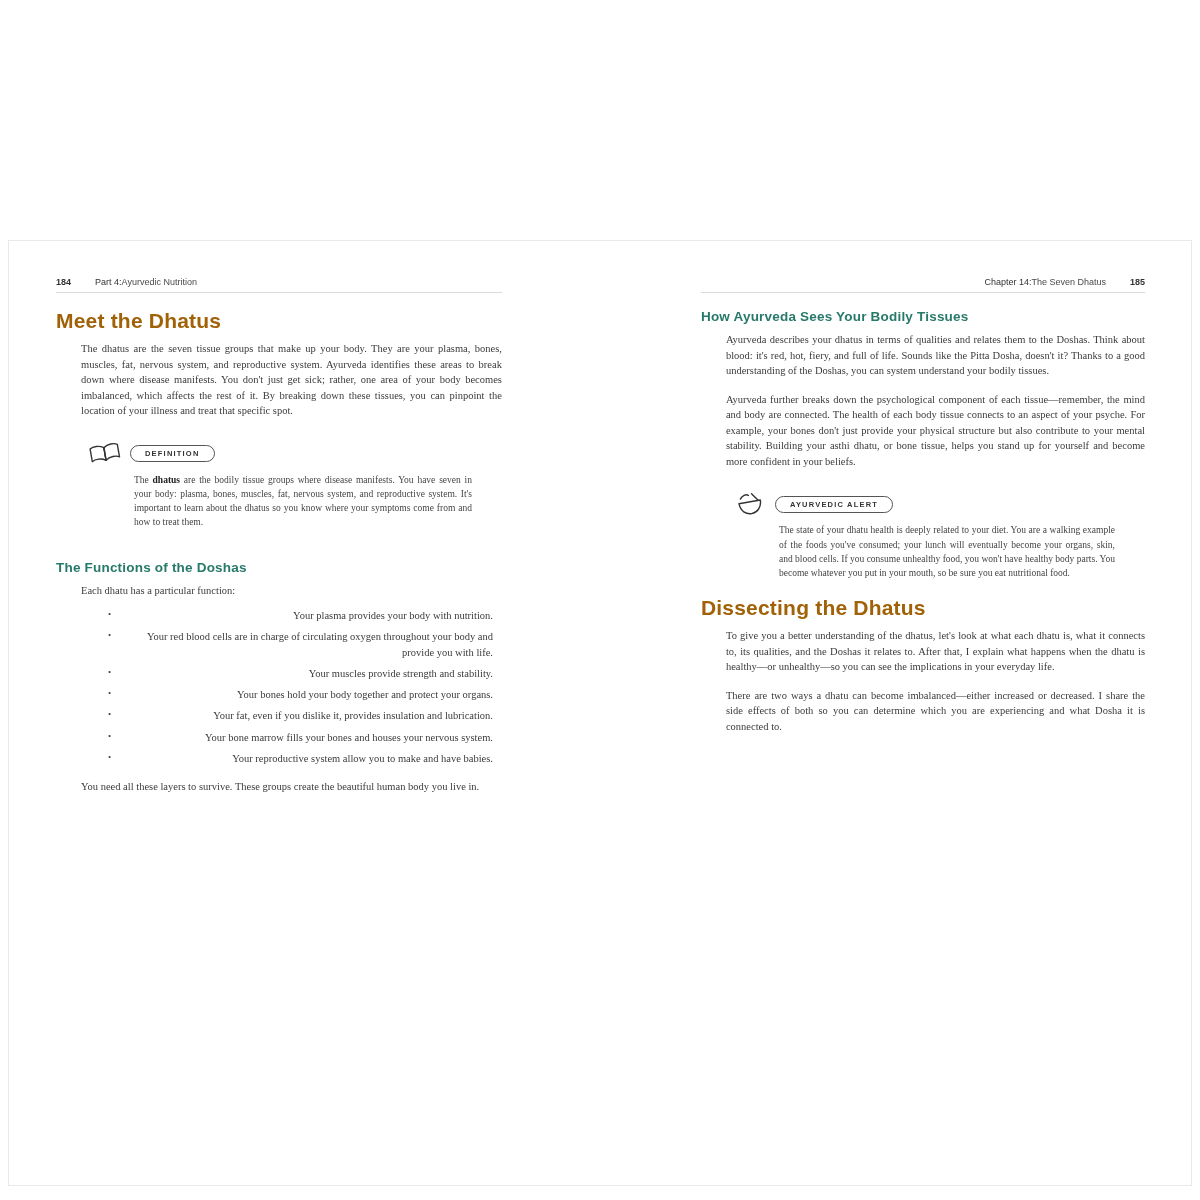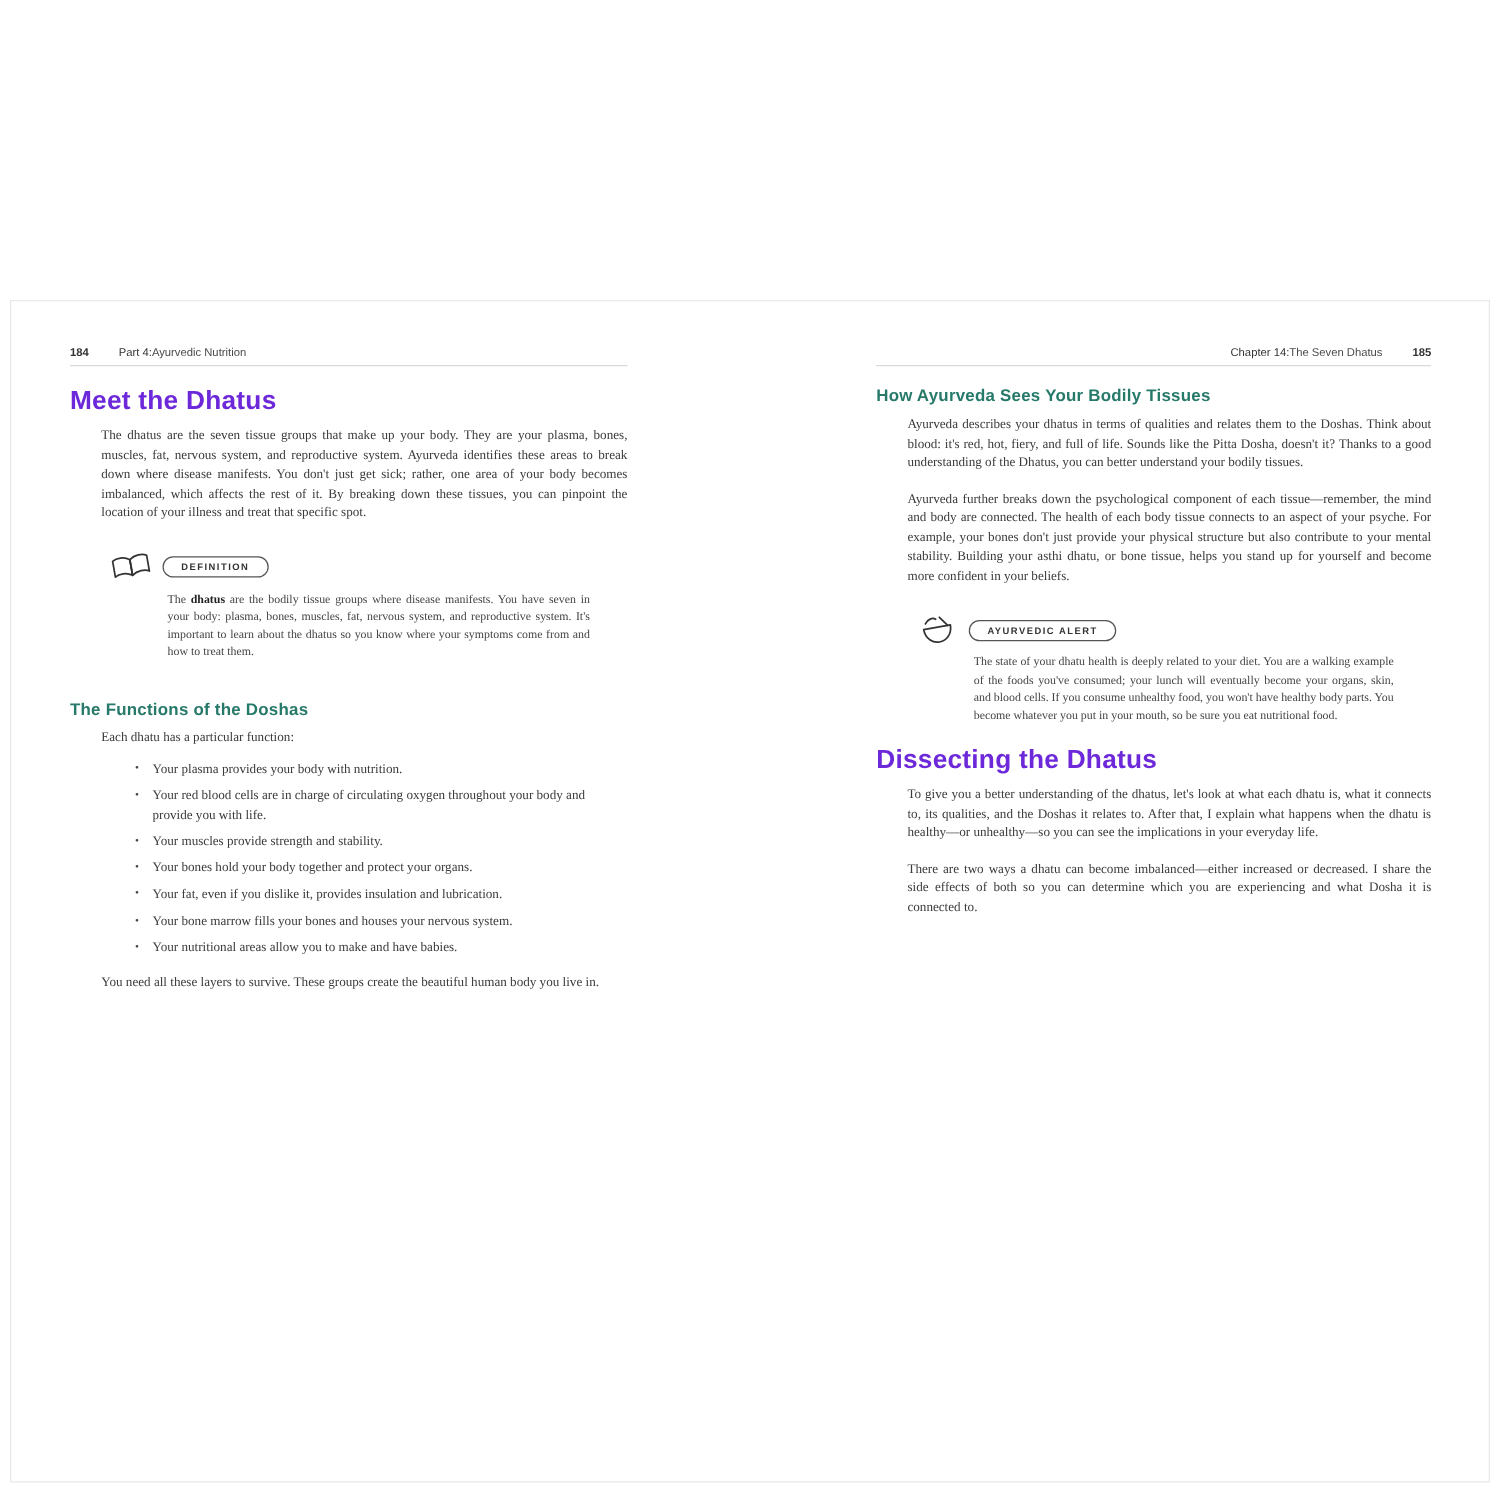--- a/index.html
+++ b/index.html
@@ -16,21 +16,21 @@
   
   .runhead { display:flex; align-items:baseline; font-family:"Liberation Sans", sans-serif;
              font-size:9px; color:#4a4a4a; }
   .runhead .strong { font-weight:normal; color:#333; }
   .runhead .pnum { font-weight:bold; color:#333; }
   .runhead.right { justify-content:flex-end;text-align:right; }
   .runhead .gap { width:24px; display:inline-block; }
   .runrule { border:none; border-top:1px solid #d9d9d9; margin-top:5px; }
 
   h1.chapter { font-family:"Liberation Sans", sans-serif; font-weight:bold;
-               color:#6d28d9; font-size:21px; letter-spacing:.2px; margin-top:16px; }
+               color:#a16207; font-size:21px; letter-spacing:.2px; margin-top:16px; }
   h2.section { font-family:"Liberation Sans", sans-serif; font-weight:bold;
                color:#27796a; font-size:13.5px; letter-spacing:.2px; }
 
   p.body { font-size:10.5px; line-height:1.48; text-align:justify; margin-left:25px; }
   .mt-sm { margin-top:8px; }
   .mt-md { margin-top:13px; }
   .mt-lg { margin-top:22px; }
   .mt-xl { margin-top:30px; }
 
   
@@ -38,21 +38,21 @@
   .callout-head { display:flex; align-items:center; gap:8px; }
   .callout-icon { width:34px; height:26px; flex:0 0 auto; transform:rotate(-10deg); }
   .callout-pill { font-family:"Liberation Sans", sans-serif; font-size:7.5px; font-weight:bold;
                   letter-spacing:1.2px; color:#333; border:1px solid #555; border-radius:14px;
                   padding:3px 14px; }
   .callout-text { font-size:9.5px; line-height:1.5; text-align:justify;
                   margin:6px 30px 0 46px; color:#444; }
   .callout-text b { color:#222; }
 
   
-  ul.dhatu-list { list-style:none; margin:10px 0 0 52px; }
+  ul.dhatu-list { list-style:none; margin:10px 0 0 52px;text-align:right; }
   ul.dhatu-list li { position:relative; padding-left:14px; font-size:10.5px;
                      line-height:1.45; margin-bottom:6px; max-width:385px; }
   ul.dhatu-list li::before { content:"•"; position:absolute; left:0; top:0;
                              font-size:9px; color:#444; }
 </style>
 </head>
 <body>
 
 <div class="spread">
 
@@ -88,39 +88,39 @@
 
     <p class="body mt-sm">Each dhatu has a particular function:</p>
 
     <ul class="dhatu-list">
       <li>Your plasma provides your body with nutrition.</li>
       <li>Your red blood cells are in charge of circulating oxygen throughout your body and provide you with life.</li>
       <li>Your muscles provide strength and stability.</li>
       <li>Your bones hold your body together and protect your organs.</li>
       <li>Your fat, even if you dislike it, provides insulation and lubrication.</li>
       <li>Your bone marrow fills your bones and houses your nervous system.</li>
-      <li>Your nutritional areas allow you to make and have babies.</li>
+      <li>Your reproductive system allow you to make and have babies.</li>
     </ul>
 
     <p class="body mt-md">You need all these layers to survive. These groups create the beautiful human body you live in.</p>
   </div>
 
   <div class="page page-right">
 
     <div class="runhead right">
       <span class="strong">Chapter 14:</span>
       <span> The Seven Dhatus</span>
       <span class="gap"></span>
       <span class="pnum">185</span>
     </div>
     <hr class="runrule">
 
     <h2 class="section" style="margin-top:16px;">How Ayurveda Sees Your Bodily Tissues</h2>
 
-    <p class="body mt-sm">Ayurveda describes your dhatus in terms of qualities and relates them to the Doshas. Think about blood: it's red, hot, fiery, and full of life. Sounds like the Pitta Dosha, doesn't it? Thanks to a good understanding of the Dhatus, you can better understand your bodily tissues.</p>
+    <p class="body mt-sm">Ayurveda describes your dhatus in terms of qualities and relates them to the Doshas. Think about blood: it's red, hot, fiery, and full of life. Sounds like the Pitta Dosha, doesn't it? Thanks to a good understanding of the Doshas, you can system understand your bodily tissues.</p>
     <p class="body mt-md">Ayurveda further breaks down the psychological component of each tissue—remember, the mind and body are connected. The health of each body tissue connects to an aspect of your psyche. For example, your bones don't just provide your physical structure but also contribute to your mental stability. Building your asthi dhatu, or bone tissue, helps you stand up for yourself and become more confident in your beliefs.</p>
 
     <div class="callout mt-lg">
       <div class="callout-head">
         <svg class="callout-icon" viewBox="0 0 28 24">
           <g fill="#ffffff" stroke="#333" stroke-width="1.3" stroke-linecap="round" stroke-linejoin="round">
             <path d="M4 10 L24 10 C24 17 19 21 14 21 C9 21 4 17 4 10 Z"></path>
             <line x1="17" y1="3" x2="22" y2="10"></line>
             <path d="M6 6 C8 3 12 2 14 4" fill="none"></path>
           </g>

